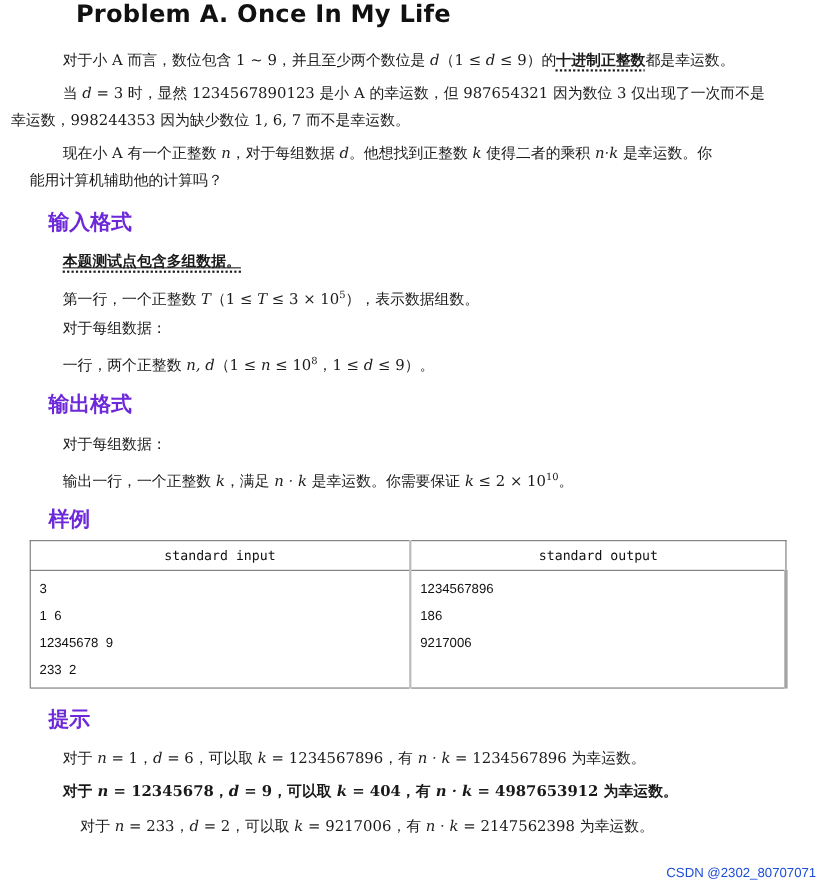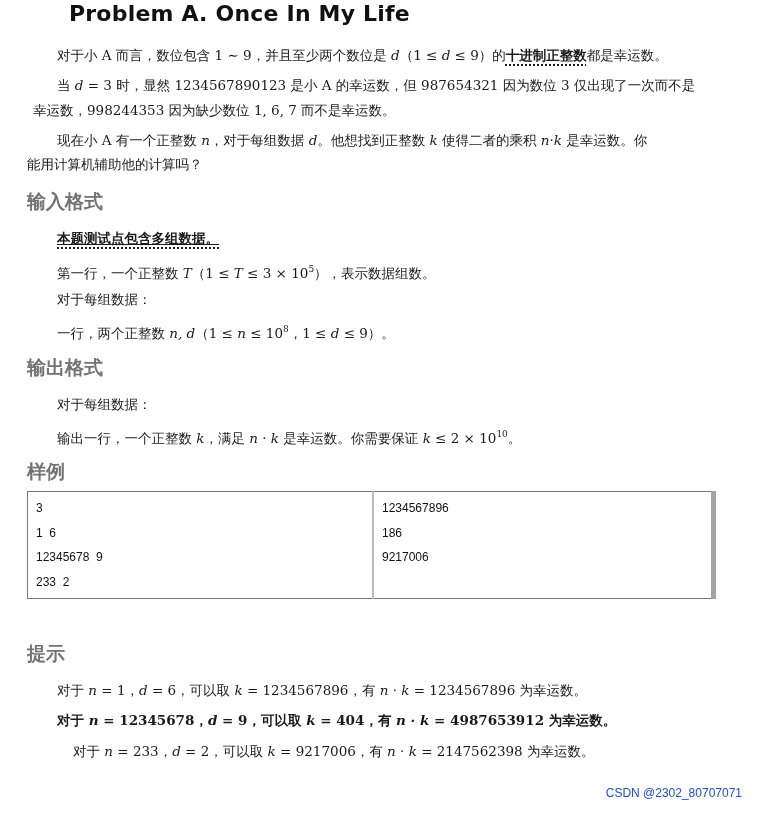--- a/index.html
+++ b/index.html
@@ -1,42 +1,42 @@
 <!DOCTYPE html>
 <html><head>
 <meta charset="utf-8">
 <style>
   html, body { margin:0; padding:0; background:#ffffff; }
   body { width:758px; height:814px; position:relative; overflow:hidden; color:#111; font-family:"DejaVu Serif","Liberation Serif",serif; }
   .title { position:absolute; left:33px; top:1px; font-family:"DejaVu Sans","Liberation Sans",sans-serif; font-weight:bold; font-size:22px; letter-spacing:0.2px; color:#111;margin-left:36px; }
   .para { position:absolute; font-size:13.5px; line-height:26px; color:#1a1a1a; white-space:nowrap; }
-  .h2 { position:absolute; left:27px; font-family:Liberation Sans, sans-serif; font-weight:bold; font-size:19px; color:#737373; }
+  .h2 { position:absolute; left:44px; font-family:Liberation Sans, sans-serif; font-weight:bold; font-size:19px; color:#6d28d9; }
   .math { font-style:italic; }
   .bold-dots { font-family:"DejaVu Sans","Liberation Sans",sans-serif; font-weight:bold; text-decoration:underline dotted; text-underline-offset:4px; text-decoration-thickness:2px; }
   .sup { font-size:9px; vertical-align:super; }
   table.samples { position:absolute; left:27px; top:491px; width:689px; border-collapse:collapse; border:1px solid #777; font-family:"DejaVu Sans Mono","Liberation Mono",monospace; }
   table.samples th { font-weight:normal; font-size:12px; height:24px; border:1px solid #777; border-right:2px solid #bbb; text-align:center; color:#111; }
   table.samples th:last-child { border-right:1px solid #777; }
   table.samples td { vertical-align:top; border-left:1px solid #777; border-right:2px solid #bbb; padding:4px 8px; font-size:12px; font-family:"Liberation Sans","DejaVu Sans",sans-serif; color:#111; }
-  table.samples td:last-child { border-right:5px solid #a3a3a3; }
+  table.samples td:last-child { border-right:3px solid #a3a3a3; }
   .line { height:24.5px; line-height:24px; }
   .watermark { position:absolute; right:16px; top:786px; font-family:"Liberation Sans","DejaVu Sans",sans-serif; font-size:12px; color:#1d4ed8; }
 </style>
 </head>
 <body>
 
 <div class="title">Problem A. Once In My Life</div>
 
 <div class="para" style="left:57px; top:42px;text-align:right;">
   <span>对于小 A 而言，数位包含 1 ∼ 9，并且至少两个数位是 </span><span class="math">d</span><span>（1 ≤ </span><span class="math">d</span><span> ≤ 9）的</span><span class="bold-dots">十进制正整数</span><span>都是幸运数。</span>
 </div>
 <div class="para" style="left:57px; top:72px;">
   <span>当 </span><span class="math">d</span><span> = 3 时，显然 1234567890123 是小 A 的幸运数，但 987654321 因为数位 3 仅出现了一次而不是</span>
 </div>
-<div class="para" style="left:33px; top:97px;">幸运数，998244353 因为缺少数位 1, 6, 7 而不是幸运数。</div>
+<div class="para" style="left:10px; top:97px;">幸运数，998244353 因为缺少数位 1, 6, 7 而不是幸运数。</div>
 <div class="para" style="left:57px; top:127px;">
   <span>现在小 A 有一个正整数 </span><span class="math">n</span><span>，对于每组数据 </span><span class="math">d</span><span>。他想找到正整数 </span><span class="math">k</span><span> 使得二者的乘积 </span><span class="math">n·k</span><span> 是幸运数。你</span>
 </div>
 <div class="para" style="left:27px; top:151px;">能用计算机辅助他的计算吗？</div>
 
 <div class="h2" style="top:189px;">输入格式</div>
 <div class="para" style="left:57px; top:225px;text-decoration:underline;">
   <span class="bold-dots">本题测试点包含多组数据。</span>
 </div>
 <div class="para" style="left:57px; top:256px;">
@@ -49,20 +49,24 @@
 
 <div class="h2" style="top:355px;">输出格式</div>
 <div class="para" style="left:57px; top:391px;">对于每组数据：</div>
 <div class="para" style="left:57px; top:421px;">
   <span>输出一行，一个正整数 </span><span class="math">k</span><span>，满足 </span><span class="math">n · k</span><span> 是幸运数。你需要保证 </span><span class="math">k</span><span> ≤ 2 × 10</span><span class="sup">10</span><span>。</span>
 </div>
 
 <div class="h2" style="top:459px;">样例</div>
 <table class="samples">
   <tbody>
+      <tr>
+    <th>standard input</th>
+    <th>standard output</th>
+  </tr>
   <tr>
     <td style="width:328px; height:92px;">
       <div class="line">3</div>
       <div class="line" style="white-space:pre;">1  6</div>
       <div class="line" style="white-space:pre;">12345678  9</div>
       <div class="line" style="white-space:pre;">233  2</div>
     </td>
     <td>
       <div class="line">1234567896</div>
       <div class="line">186</div>

